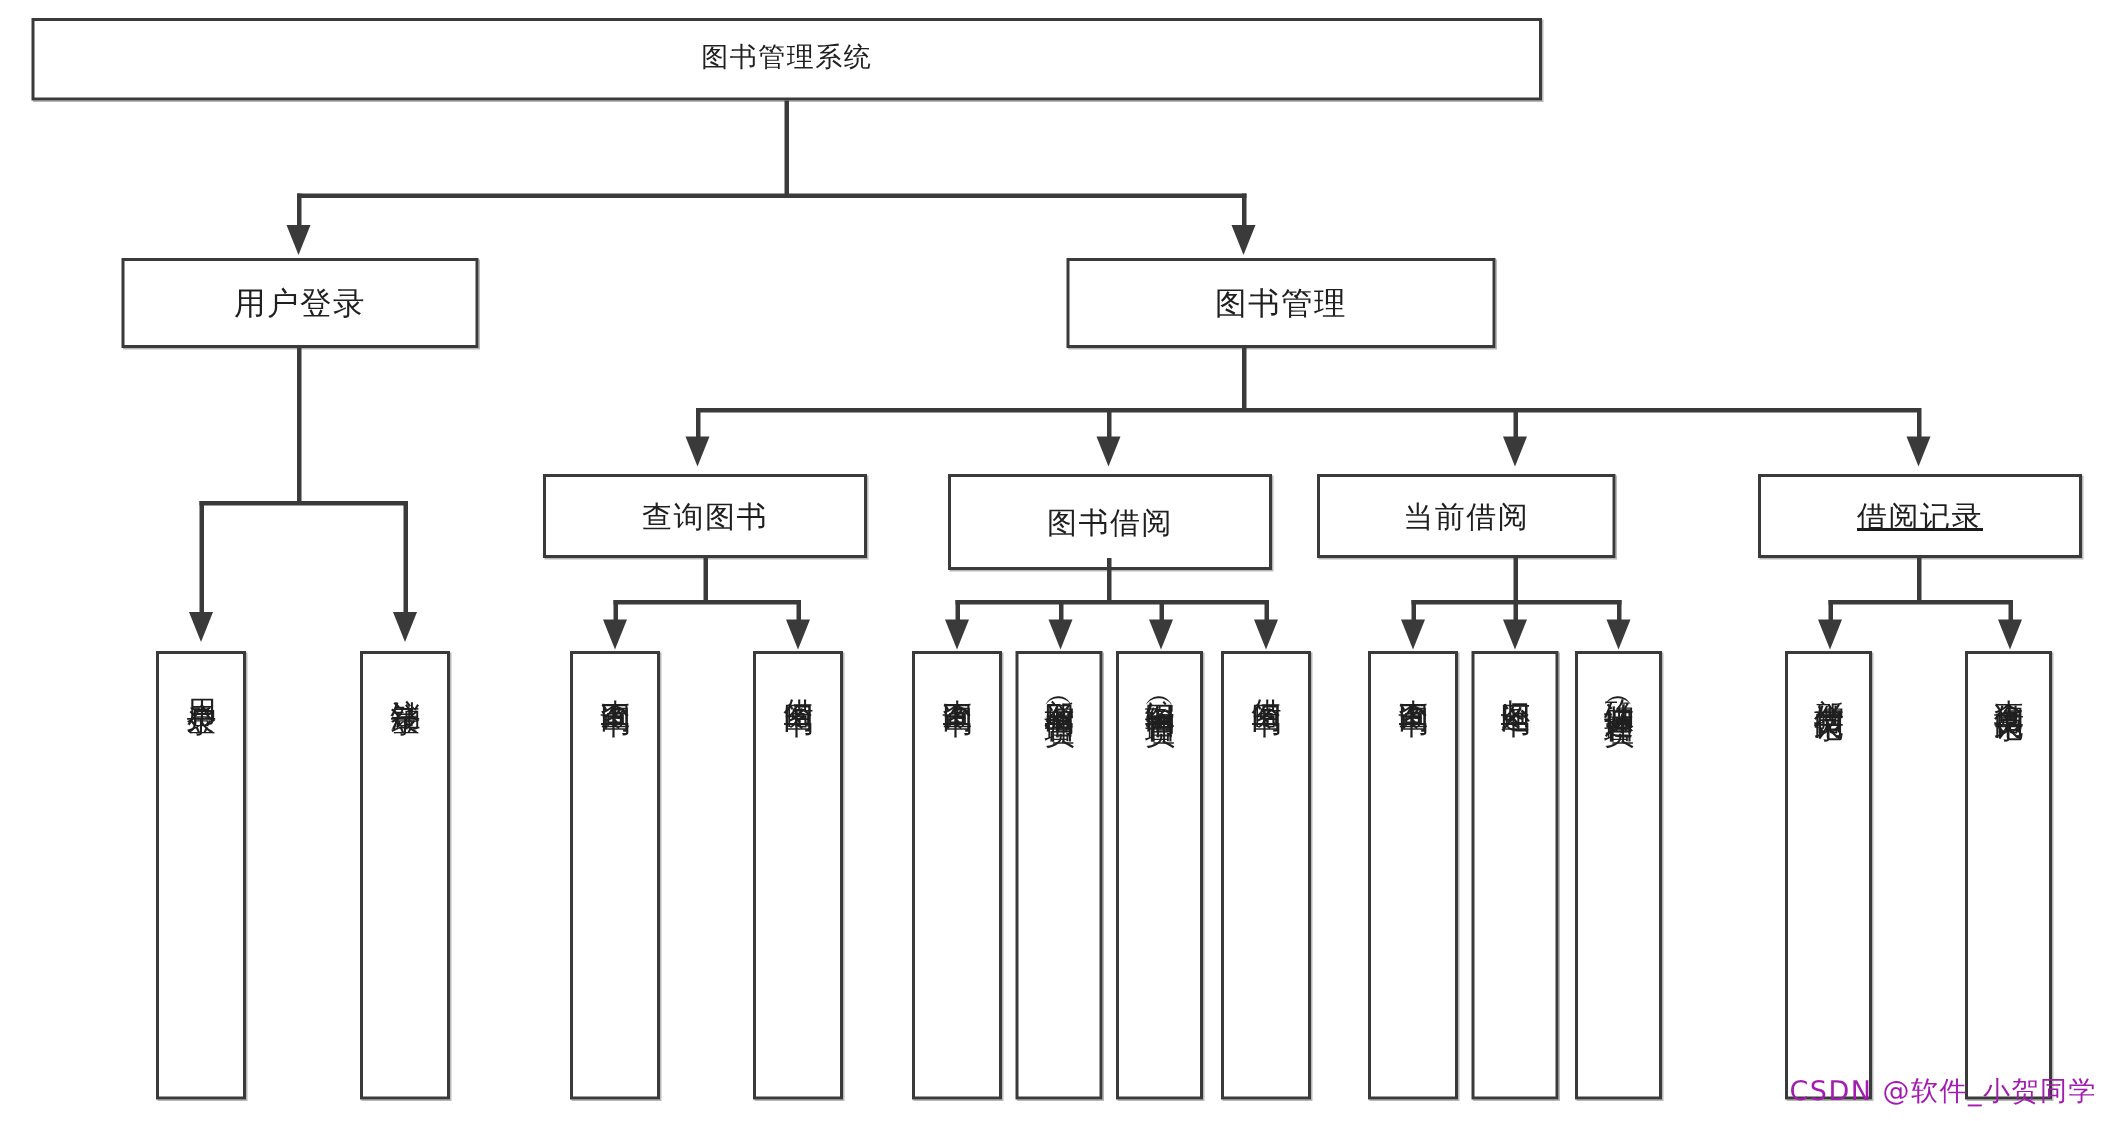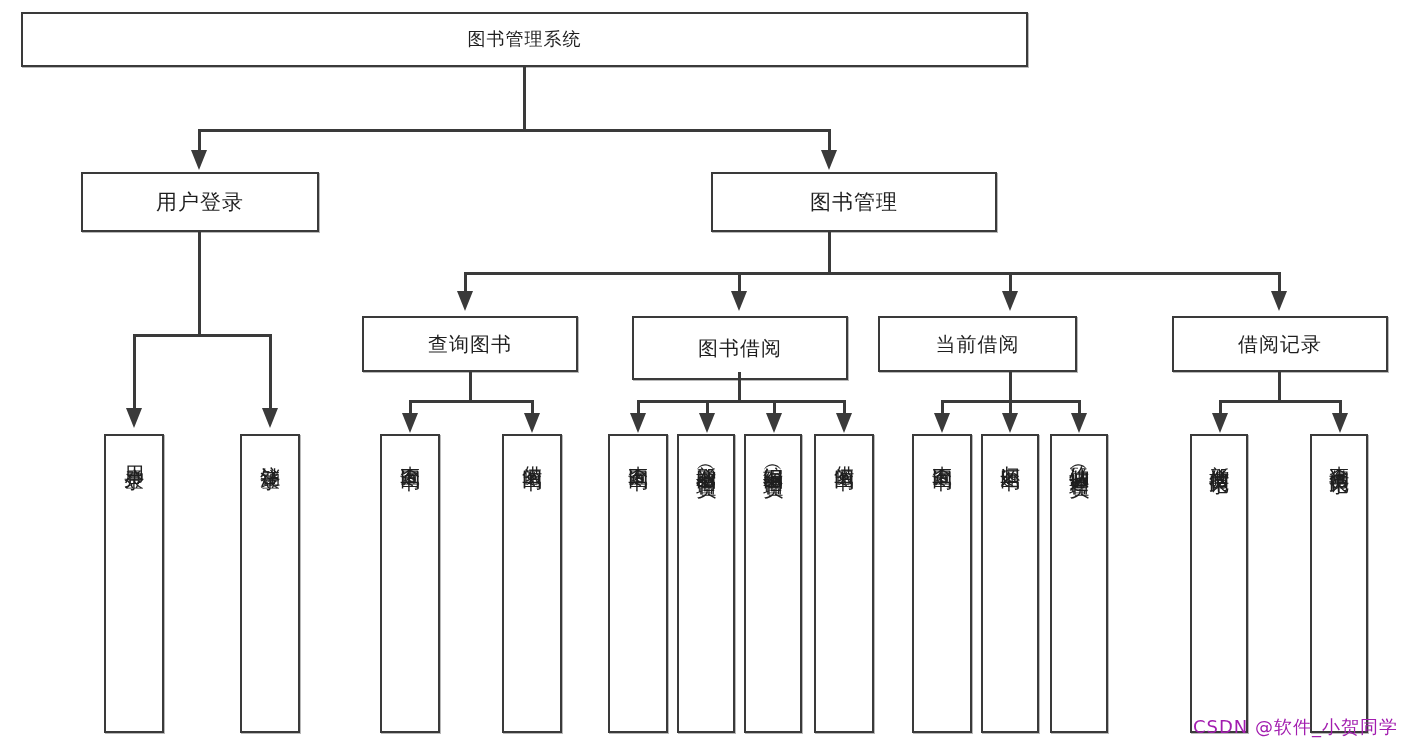--- a/index.html
+++ b/index.html
@@ -128,21 +128,21 @@
 
   <div class="node lvl3" style="left:362px;top:316px;width:216px;height:56px;">
     <span class="label">查询图书</span>
   </div>
   <div class="node lvl3" style="left:632px;top:316px;width:216px;height:64px;">
     <span class="label">图书借阅</span>
   </div>
   <div class="node lvl3" style="left:878px;top:316px;width:199px;height:56px;">
     <span class="label">当前借阅</span>
   </div>
-  <div class="node lvl3" style="left:1172px;top:316px;width:216px;height:56px;">
+  <div class="node lvl3" style="left:1172px;top:316px;width:216px;height:56px;text-decoration:underline;">
     <span class="label">借阅记录</span>
   </div>
 
   <div class="vline" style="left:469px;top:372px;height:30px;"></div>
   <div class="hline" style="left:409px;top:400px;width:125px;"></div>
   <div class="vline" style="left:409px;top:400px;height:16px;"></div>
   <div class="arrow" style="left:402px;top:413px;"></div>
   <div class="vline" style="left:531px;top:400px;height:16px;"></div>
   <div class="arrow" style="left:524px;top:413px;"></div>
 

